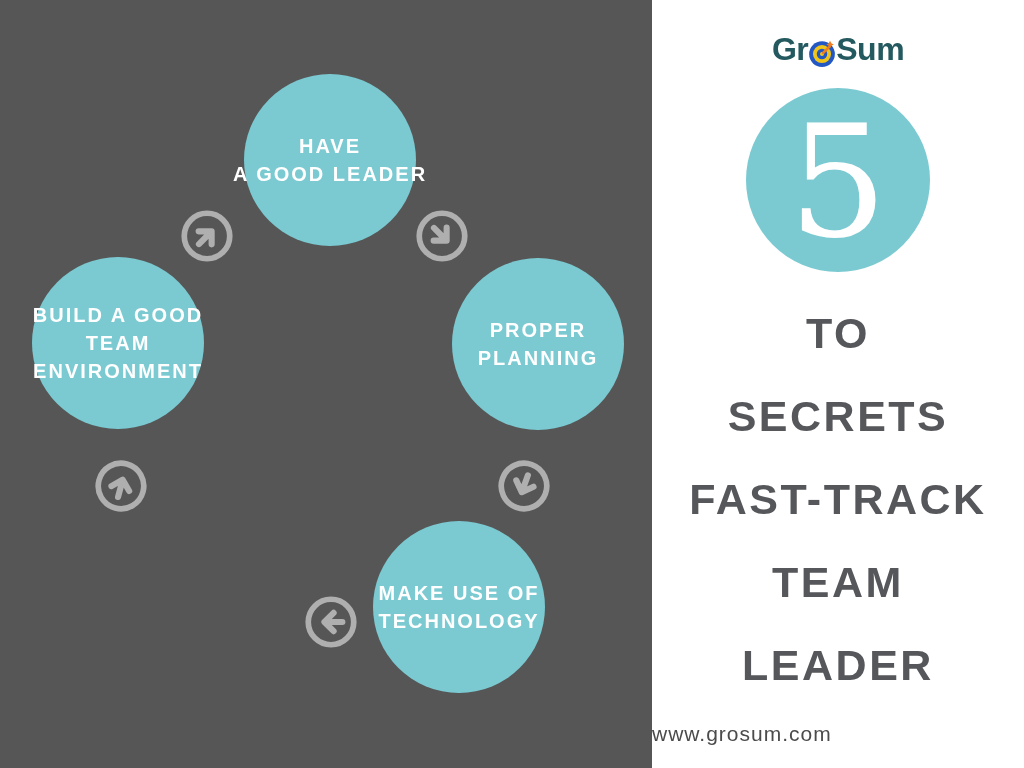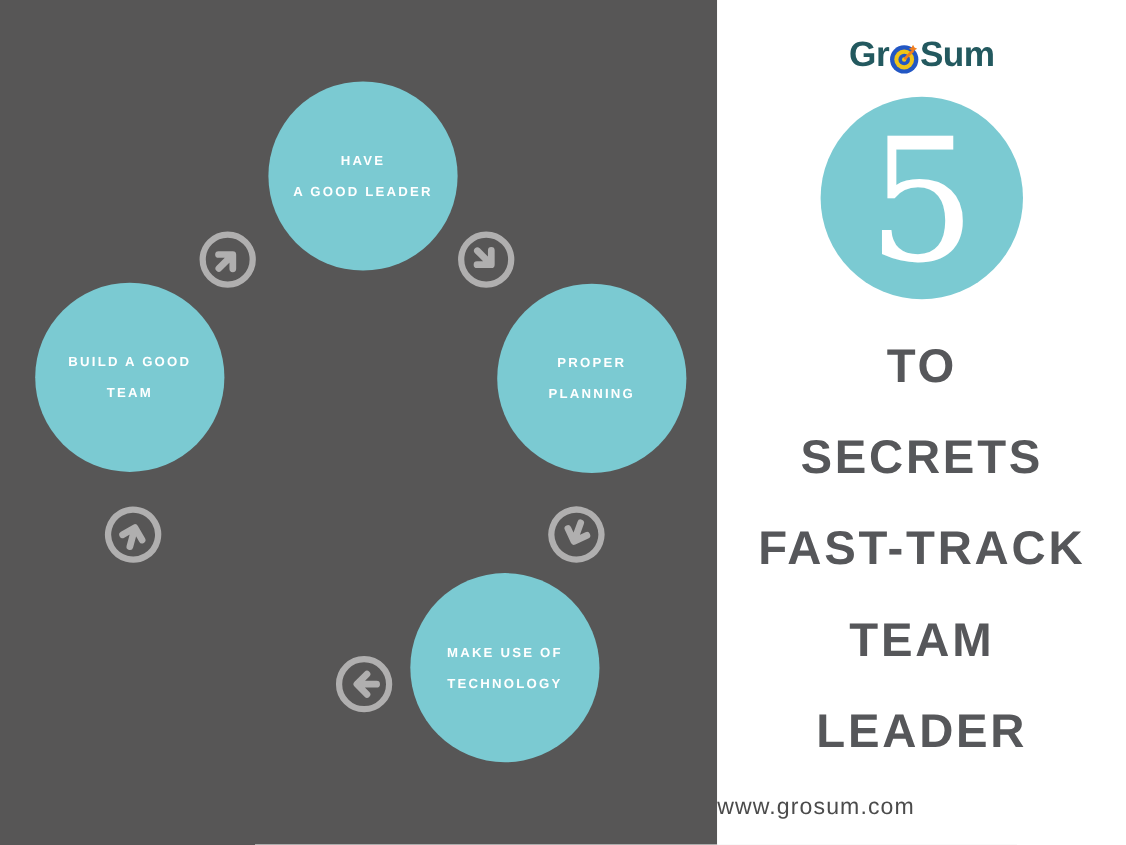--- a/index.html
+++ b/index.html
@@ -8,21 +8,21 @@
     overflow:hidden;font-family:"Liberation Sans",sans-serif;
   }
   
   .left-panel{position:absolute;left:0;top:0;width:652px;height:768px;background:#575656;}
   .bubble{
     position:absolute;width:172px;height:172px;border-radius:50%;
     background:#7bcad2;display:flex;align-items:center;justify-content:center;
     text-align:center;
   }
   .bubble .txt{
-    color:#ffffff;font-weight:700;font-size:12px;letter-spacing:2px;
+    color:#ffffff;font-weight:700;font-size:20px;letter-spacing:2px;
     line-height:28px;text-transform:uppercase;
   }
   .bubble .txt span{display:block;white-space:nowrap;}
   .arrow-badge{position:absolute;width:56px;height:56px;}
   
   .right-panel{position:absolute;left:652px;top:0;width:372px;height:768px;background:#ffffff;}
   .logo{
     position:absolute;left:0;top:22px;width:372px;height:46px;
     display:flex;align-items:flex-end;justify-content:center;
     font-weight:700;font-size:32px;color:#23595f;letter-spacing:-0.5px;
@@ -72,20 +72,21 @@
         <span>MAKE USE OF</span>
         <span>TECHNOLOGY</span>
       </div>
     </div>
 
 
     <div class="bubble" style="left:32px;top:257px;">
       <div class="txt">
         <span>BUILD A GOOD</span>
         <span>TEAM</span>
+        <span>ENVIRONMENT</span>
       </div>
     </div>
 
     <svg class="arrow-badge" style="left:179px;top:208px;transform:rotate(45deg);" viewBox="0 0 64 64">
       <circle cx="32" cy="32" r="26" fill="none" stroke="#b0afaf" stroke-width="6.5"></circle>
       <path d="M32 45 L32 26 M21.5 35 L32 24.5 L42.5 35" fill="none" stroke="#b0afaf" stroke-width="7" stroke-linecap="round" stroke-linejoin="round"></path>
     </svg>
 
     <svg class="arrow-badge" style="left:414px;top:208px;transform:rotate(135deg);" viewBox="0 0 64 64">
       <circle cx="32" cy="32" r="26" fill="none" stroke="#b0afaf" stroke-width="6.5"></circle>

